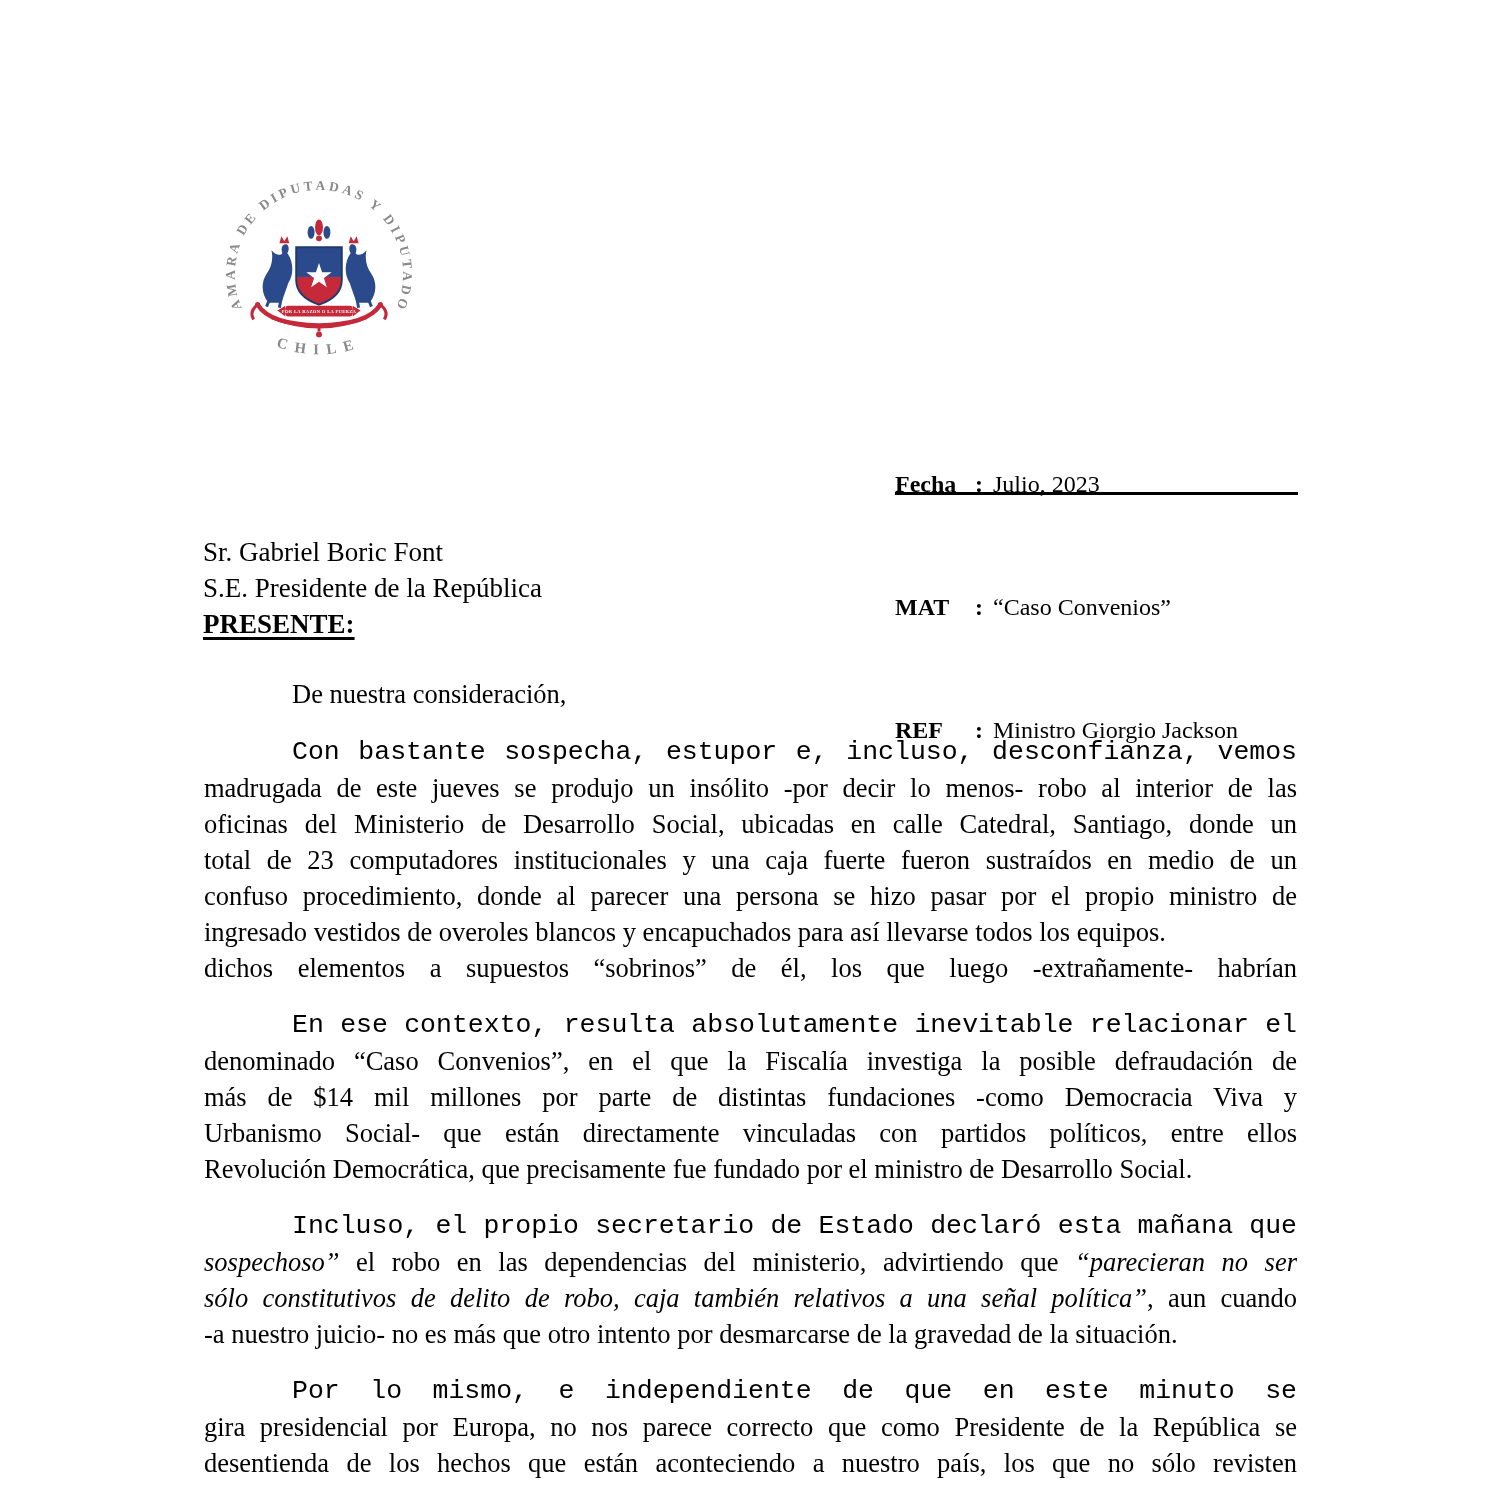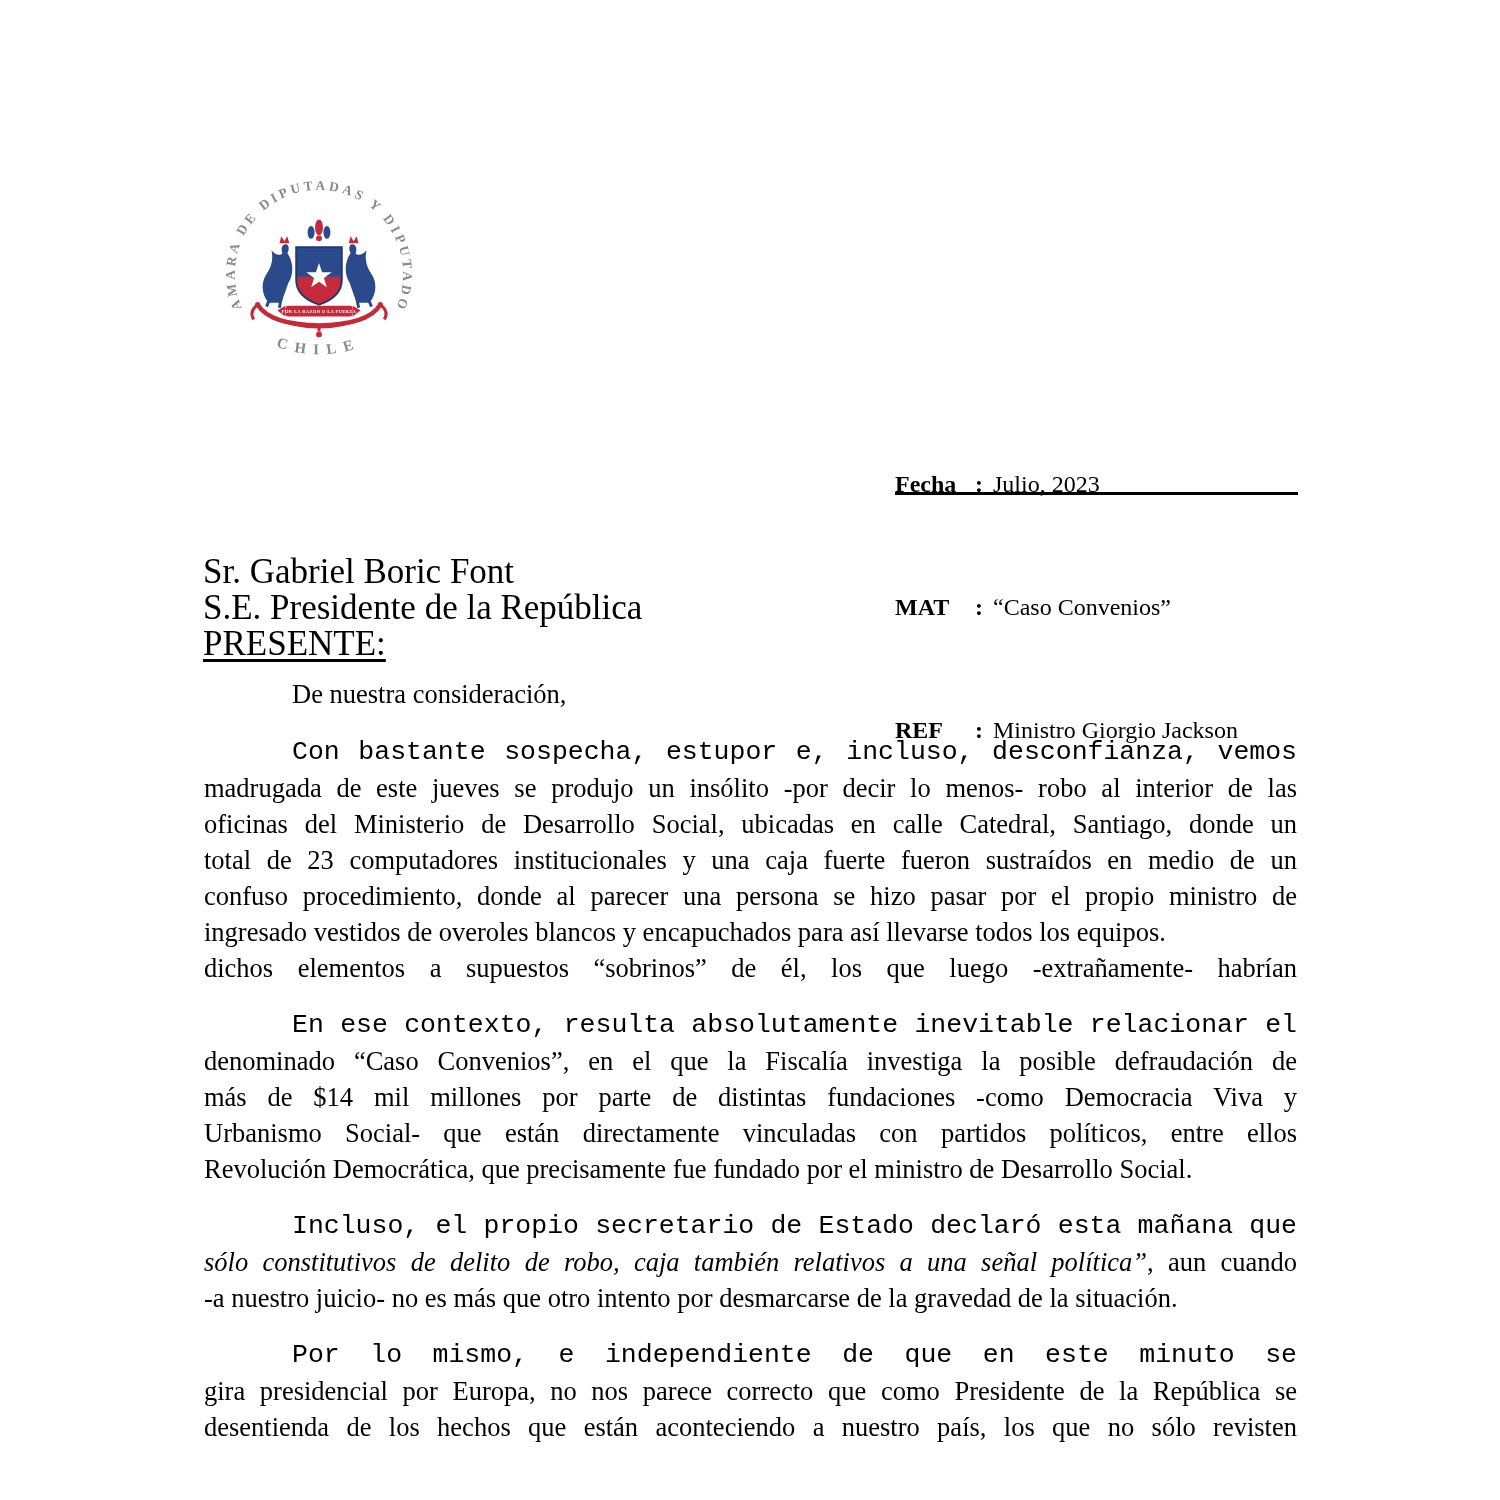--- a/index.html
+++ b/index.html
@@ -59,26 +59,26 @@
     top: 492px;
     width: 403px;
     height: 3px;
     background: #000000;
   }
 
   
   .recipient {
     position: absolute;
     left: 203px;
-    top: 554px;
-    font-size: 35px;
+    top: 534px;
+    font-size: 27px;
     line-height: 36px;
   }
   .presente {
-    font-weight: normal;
+    font-weight: bold;
     text-decoration: underline;
     text-decoration-thickness: 3px;
     text-underline-offset: 4px;
   }
 
   
   .body-block {
     position: absolute;
     left: 204px;
     top: 676px;
@@ -200,20 +200,21 @@
       </div>
       <div class="para">
         <div class="line first"><span>En ese contexto, resulta absolutamente inevitable relacionar el robo con el</span></div>
         <div class="line"><span>denominado “Caso Convenios”, en el que la Fiscalía investiga la posible defraudación de</span></div>
         <div class="line"><span>más de $14 mil millones por parte de distintas fundaciones -como Democracia Viva y</span></div>
         <div class="line"><span>Urbanismo Social- que están directamente vinculadas con partidos políticos, entre ellos</span></div>
         <div class="line last"><span>Revolución Democrática, que precisamente fue fundado por el ministro de Desarrollo Social.</span></div>
       </div>
       <div class="para">
         <div class="line first"><span>Incluso, el propio secretario de Estado declaró esta mañana que le parecía </span><span class="it">“bastante</span></div>
+        <div class="line"><span class="it">sospechoso”</span><span> el robo en las dependencias del ministerio, advirtiendo que </span><span class="it">“parecieran no ser</span></div>
         <div class="line"><span class="it">sólo constitutivos de delito de robo, caja también relativos a una señal política”</span><span>, aun cuando</span></div>
         <div class="line last"><span>-a nuestro juicio- no es más que otro intento por desmarcarse de la gravedad de la situación.</span></div>
       </div>
       <div class="para">
         <div class="line first"><span>Por lo mismo, e independiente de que en este minuto se encuentre en medio de una</span></div>
         <div class="line"><span>gira presidencial por Europa, no nos parece correcto que como Presidente de la República se</span></div>
         <div class="line"><span>desentienda de los hechos que están aconteciendo a nuestro país, los que no sólo revisten</span></div>
       </div>
     </div>
 

